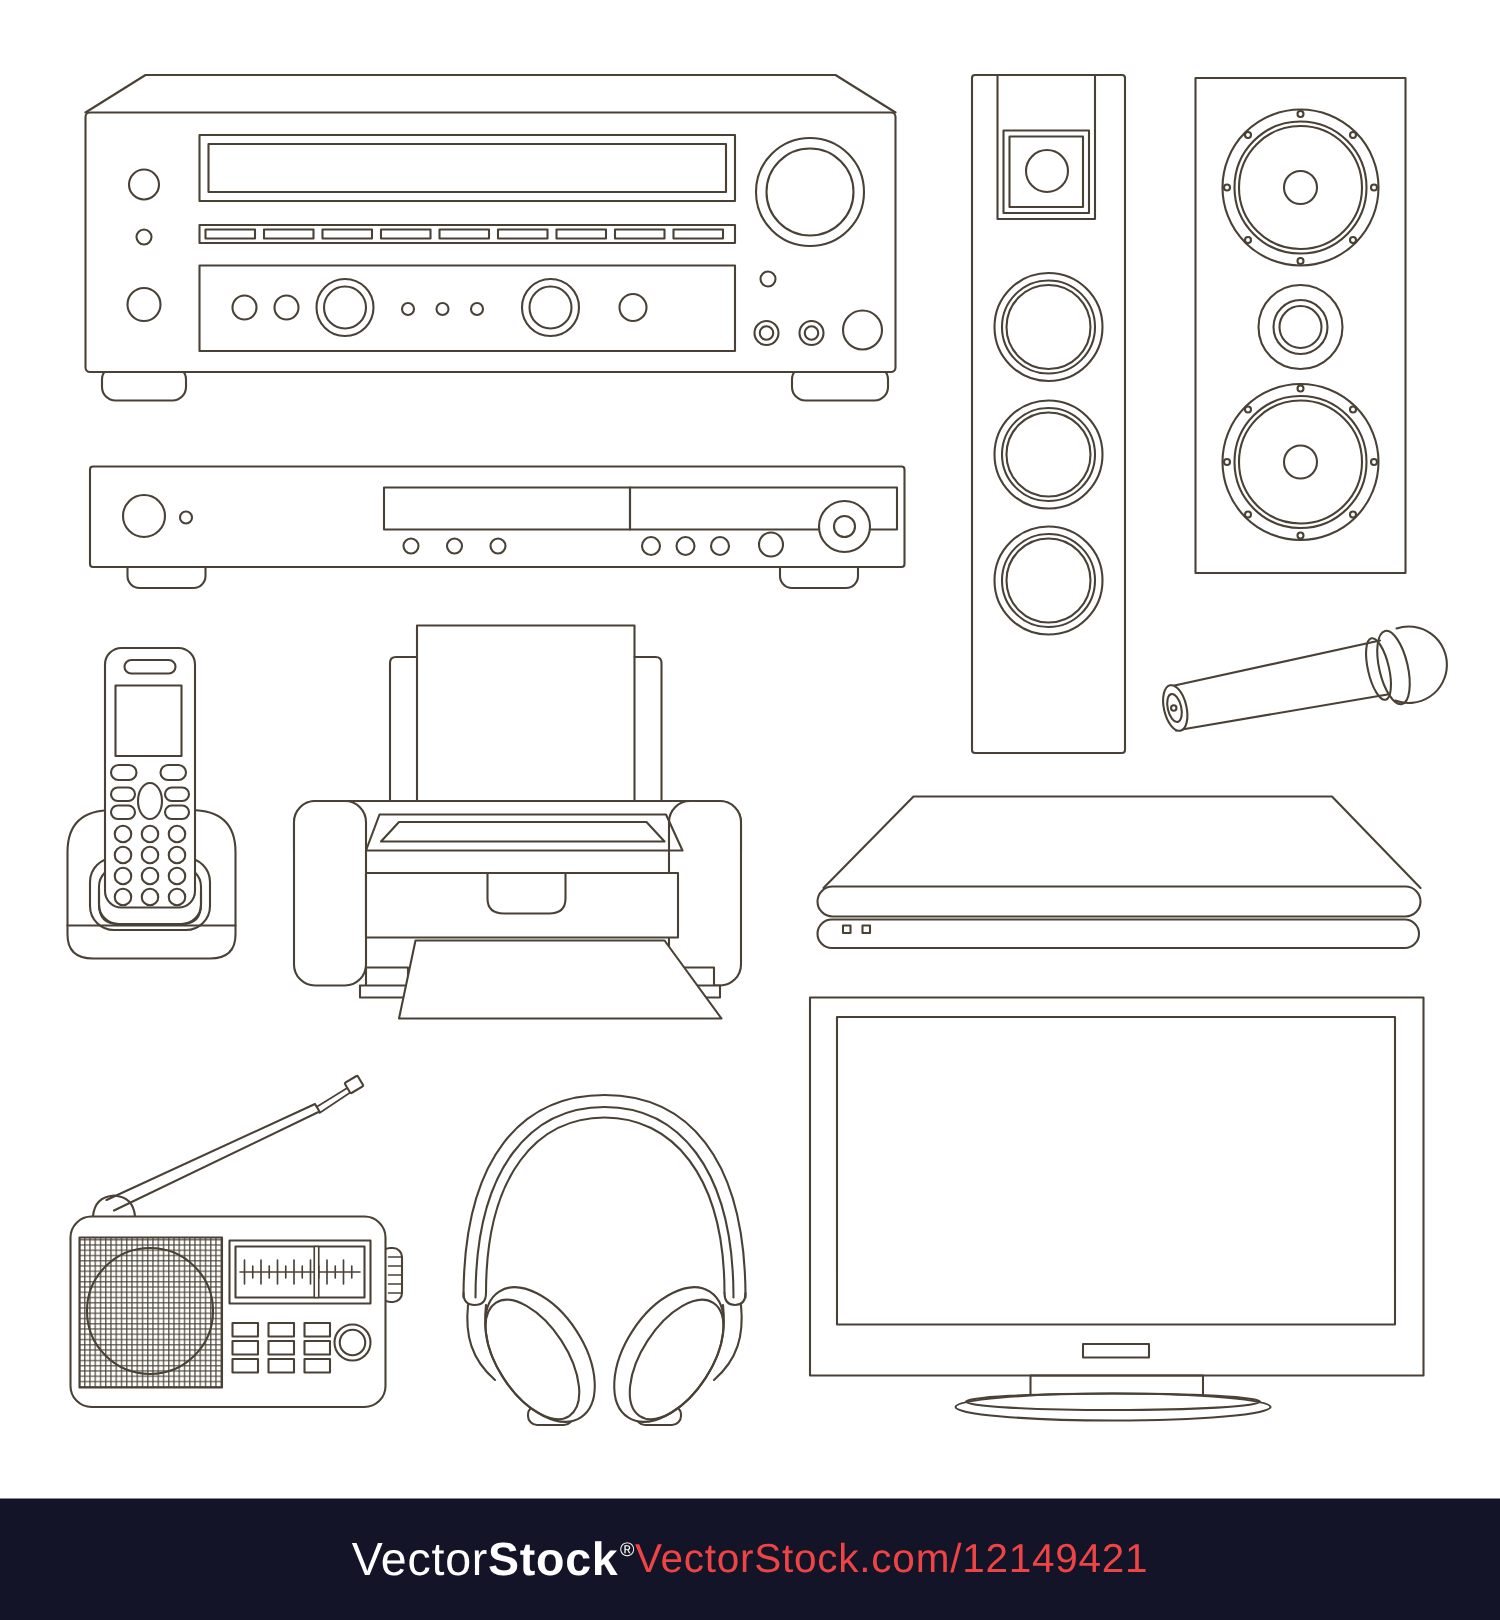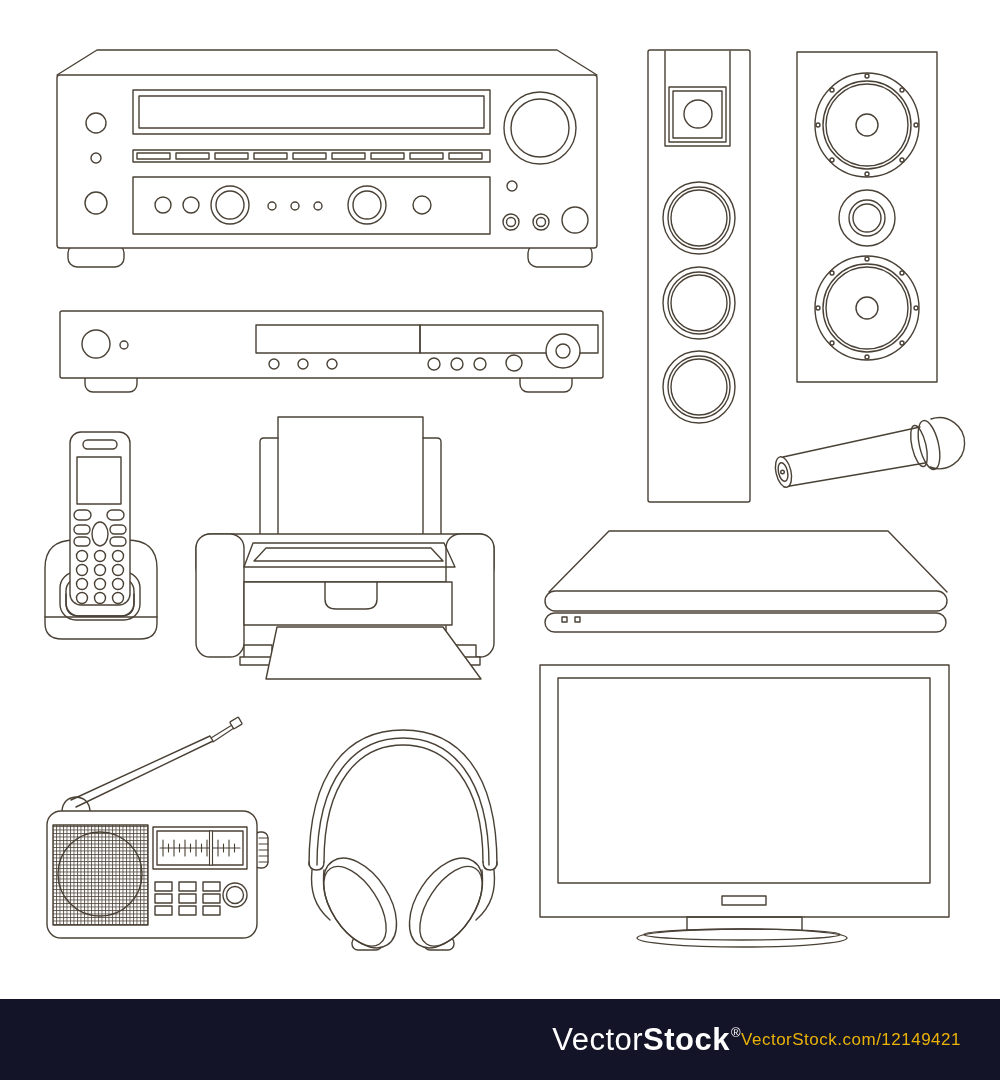--- a/index.html
+++ b/index.html
@@ -9,27 +9,27 @@
   }
   html,body{margin:0;padding:0;background:#ffffff;}
   .page{position:relative;width:1000px;height:1080px;background:#ffffff;overflow:hidden;
         font-family:"Liberation Sans", sans-serif;}
   .art{position:absolute;left:0;top:0;}
   svg *{stroke:var(--line-color);fill:none;stroke-width:1.4;stroke-linejoin:round;stroke-linecap:round;}
   svg .w{fill:#ffffff;}
   svg .hatch{stroke-width:.8;}
   svg .sw1{stroke-width:1.1;}
   .wm-bar{position:absolute;left:0;bottom:0;width:100%;height:81px;background:var(--bar-color);
-          display:flex;align-items:center;justify-content:flex-end;
+          display:flex;align-items:center;justify-content:center;
           padding:0 39px;box-sizing:border-box;}
   .wm-logo{color:var(--wm-text);font-size:31px;letter-spacing:.5px;}
   .wm-logo .light{font-weight:300;}
   .wm-logo .bold{font-weight:700;}
   .wm-logo sup{font-size:13px;font-weight:400;vertical-align:13px;margin-left:1px;}
-  .wm-url{color:#eab308;font-size:17px;letter-spacing:.5px;}
+  .wm-url{color:#ef4444;font-size:27px;letter-spacing:.5px;}
 </style>
 </head>
 <body>
 
 <div class="page">
 
 <svg class="art" width="1000" height="999" viewBox="0 0 1000 999" role="img">
   <defs>
     <pattern id="hatch" width="3.5" height="3.5" patternUnits="userSpaceOnUse">
       <path class="hatch" d="M0,0.5 H3.5 M0.5,0 V3.5"></path>

